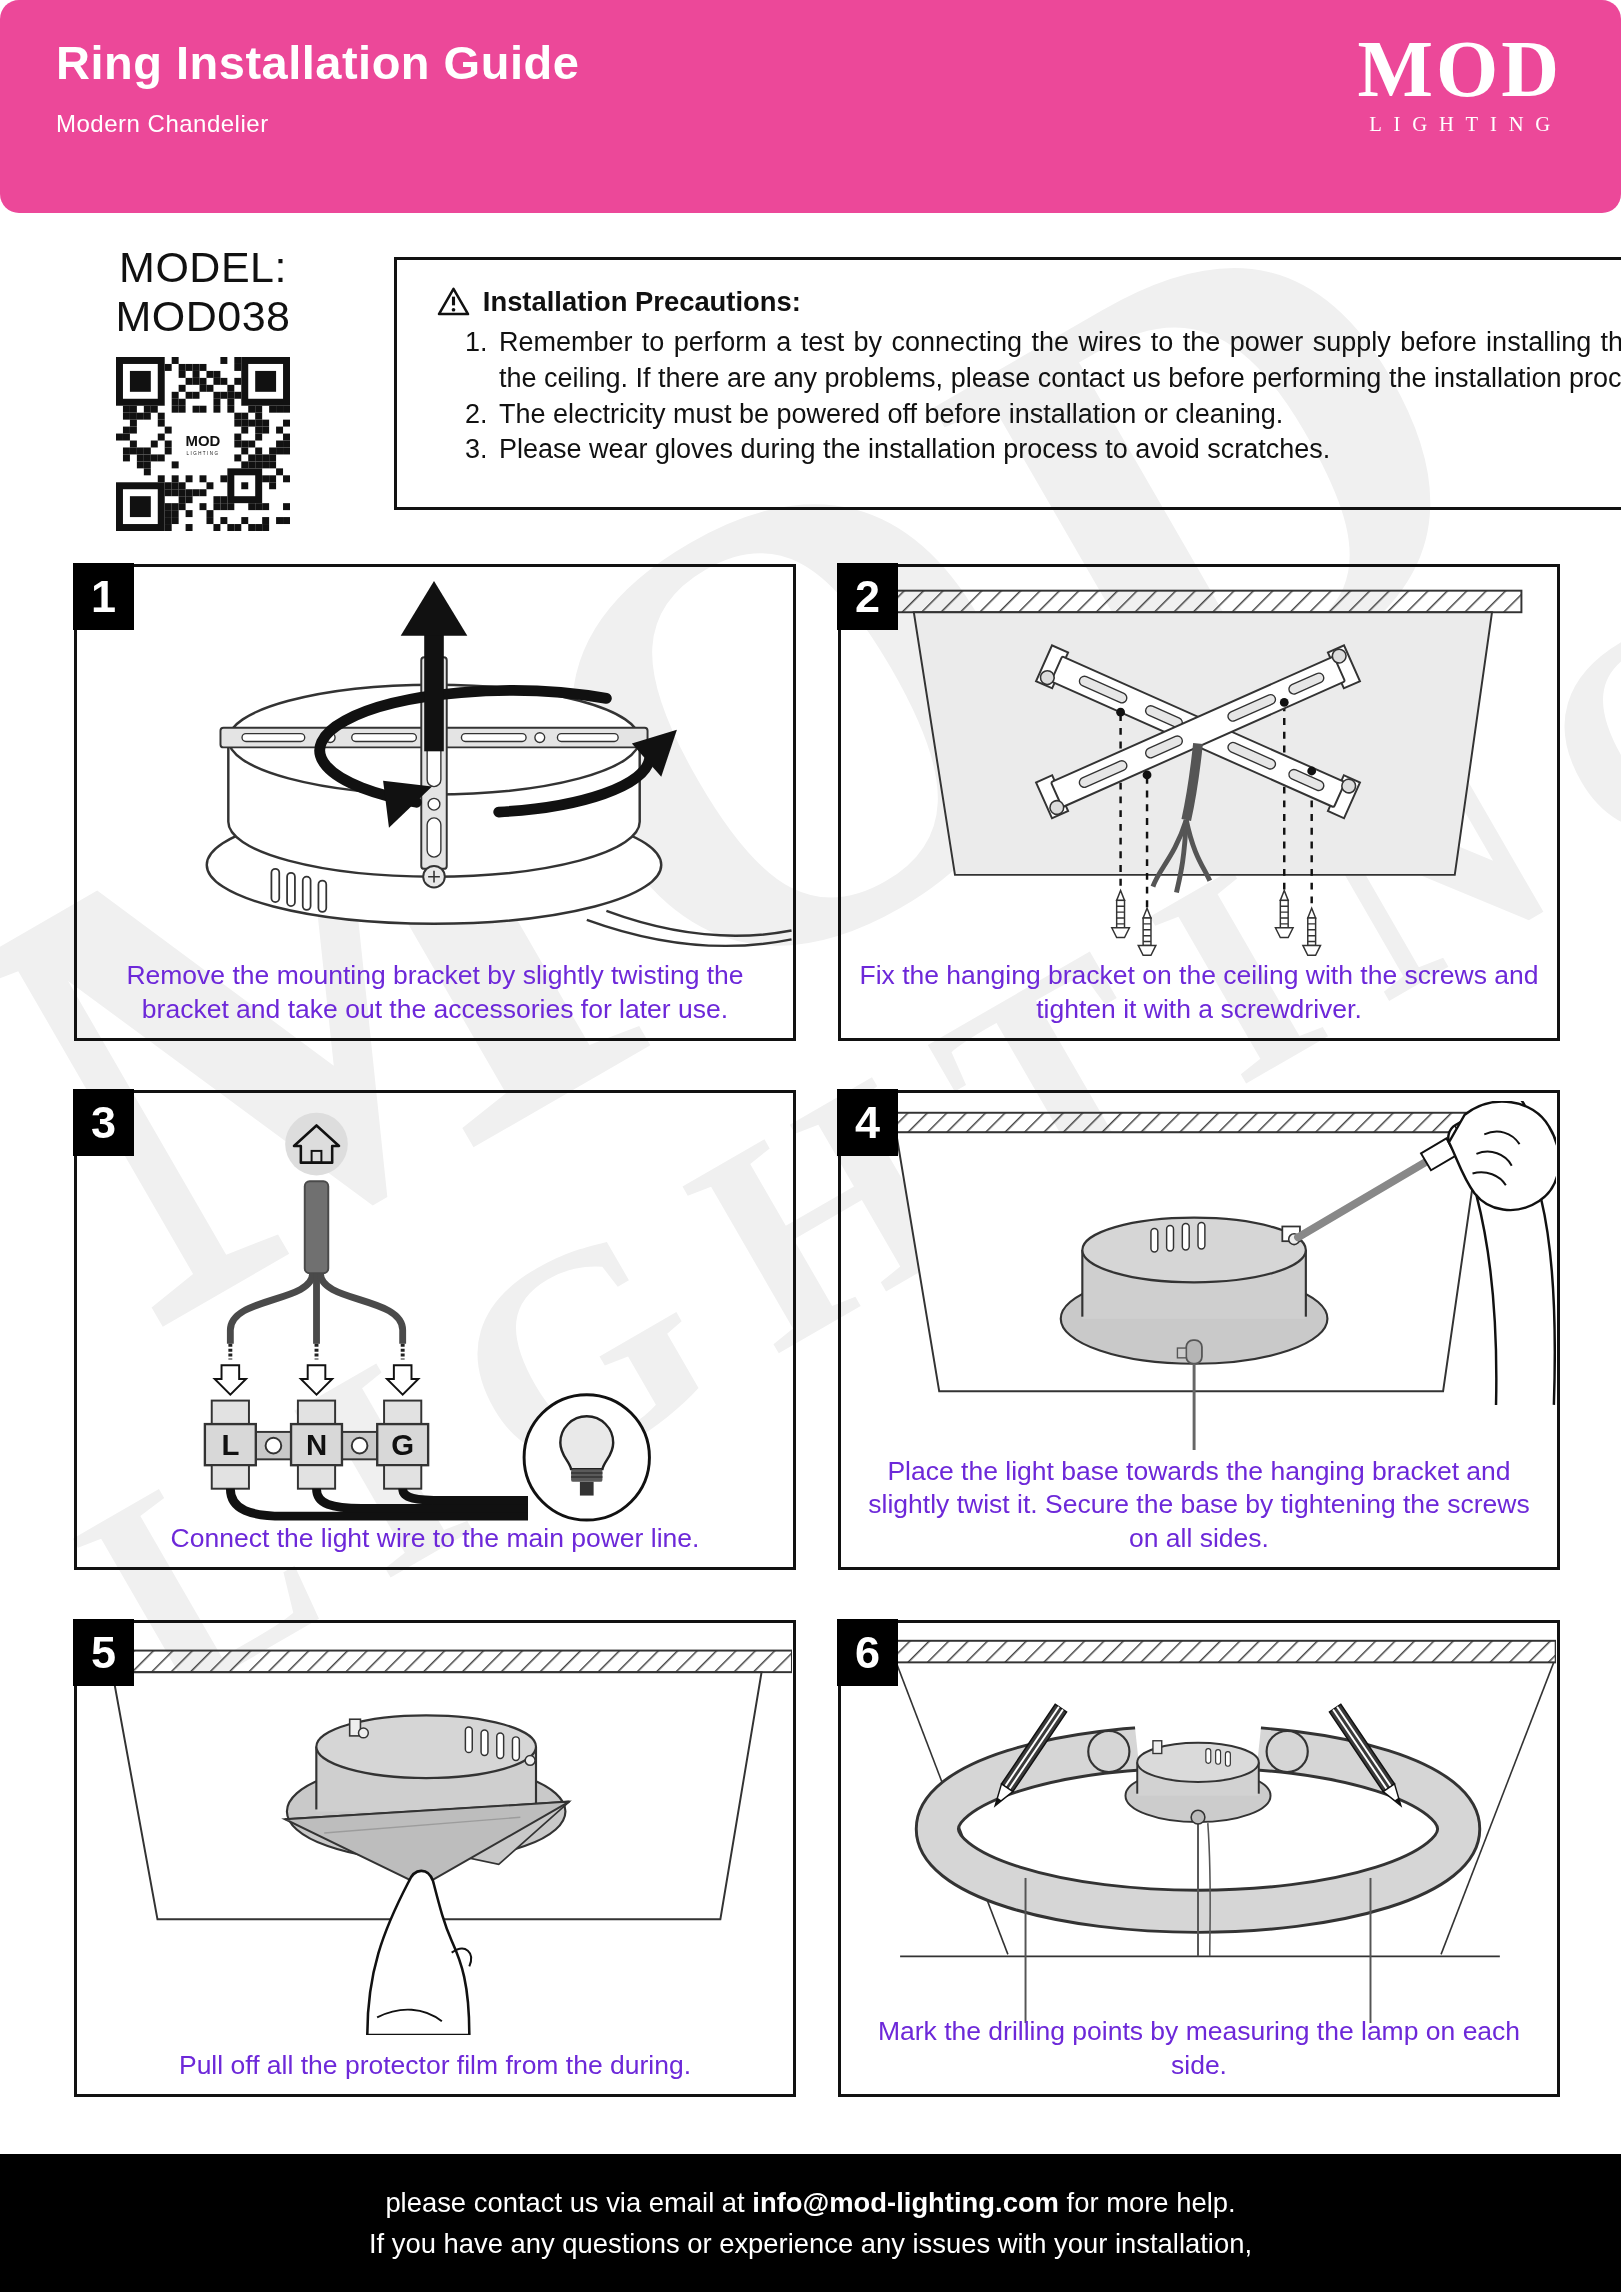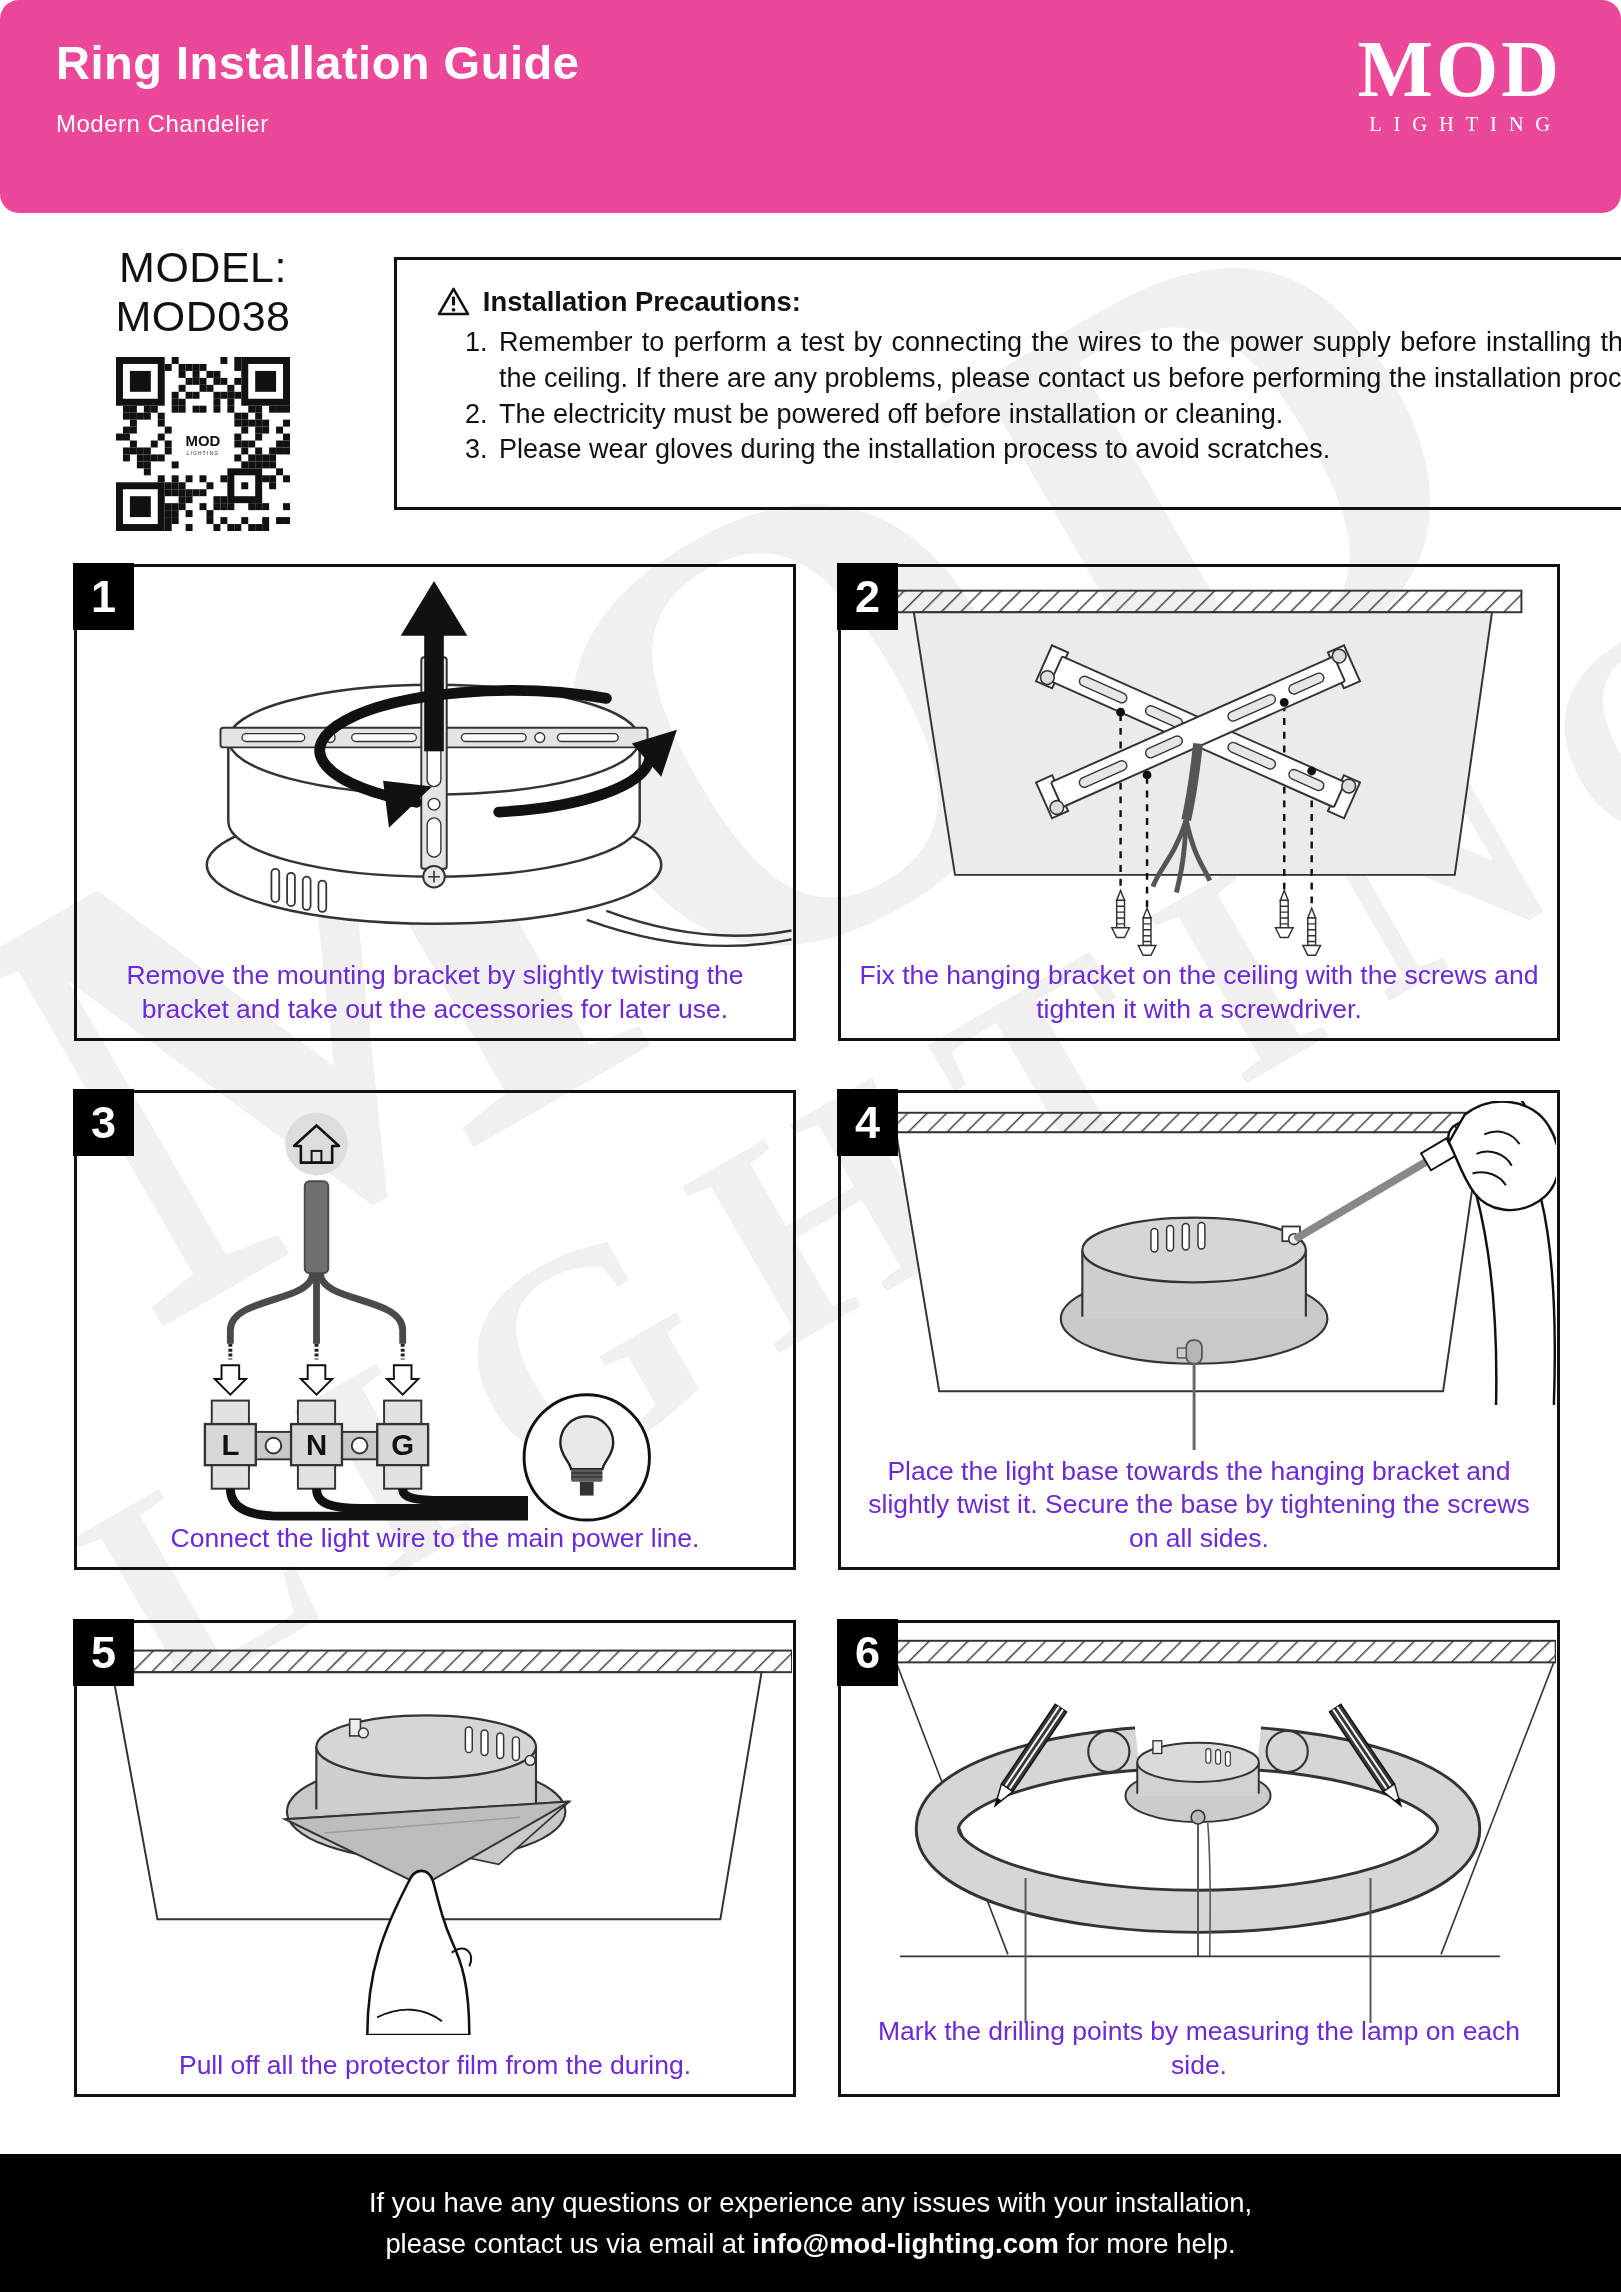--- a/index.html
+++ b/index.html
@@ -568,16 +568,16 @@
       <line x1="-2.5" y1="-86" x2="-2.5" y2="12" stroke="#fff" stroke-width="2"></line>
       <line x1="2.5" y1="-86" x2="2.5" y2="12" stroke="#fff" stroke-width="2"></line>
       <polygon points="-7,12 7,12 0,34" fill="#fff" stroke="#111" stroke-width="1.5"></polygon>
       <polygon points="-2.5,26 2.5,26 0,34" fill="#111"></polygon>
     </g>
   </svg>
   <div class="step-caption">Mark the drilling points by measuring the lamp on each side.</div>
 </div>
 
 <div class="footer">
+  <div><span>please contact us via email at </span><span class="email">info@mod-lighting.com</span><span> for more help.</span></div>
   <div>If you have any questions or experience any issues with your installation,</div>
-  <div><span>please contact us via email at </span><span class="email">info@mod-lighting.com</span><span> for more help.</span></div>
 </div>
 
 
 </body></html>

